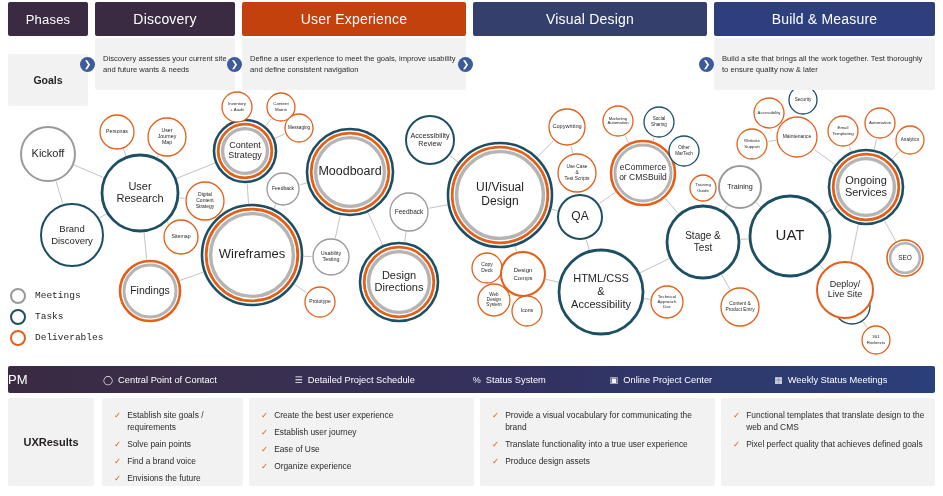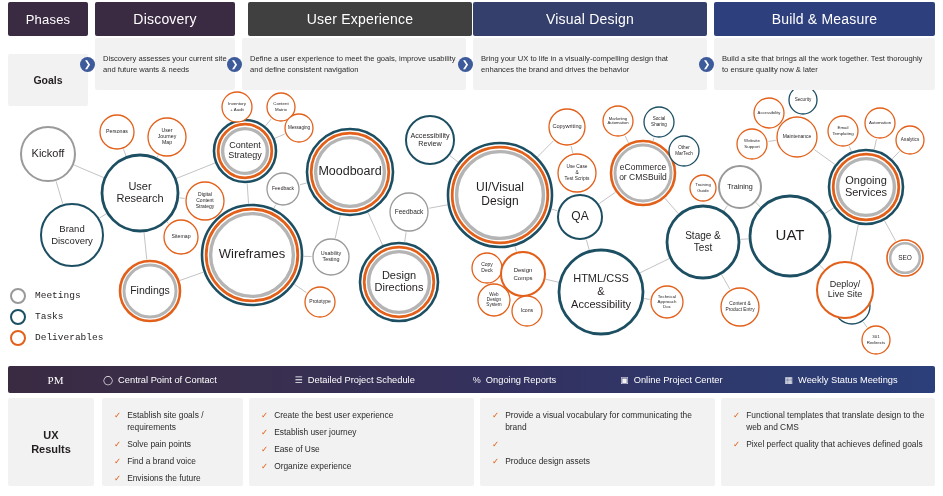--- a/index.html
+++ b/index.html
@@ -64,67 +64,64 @@
   .legend-ring.deliverables { border-color:#e2601a; }
   .legend-text { font-size:9.5px; color:#231f20;font-family:Liberation Mono, monospace; }
 
   
   .pm-bar {
     position:absolute; left:8px; top:366px; width:927px; height:27px;
     border-radius:2px; overflow:hidden;
     background:linear-gradient(90deg,#3a2a42 0%, #3a2f4c 22%, #333160 55%, #2e3a6e 80%, #2b3f7a 100%);
     display:flex; align-items:center;
   }
-  .pm-label { width:95px; text-align:center; color:#fff; font-size:11px;font-family:Liberation Serif, serif; }
+  .pm-label { width:95px; color:#fff; font-size:13px; }
   .pm-item { color:#fff; font-size:9.3px; display:flex; align-items:center; }
   .pm-item .pm-ico { margin-right:5px; font-size:9px; opacity:.95; }
 
   
   .ux-row { position:absolute; left:8px; top:398px; width:927px; height:90px; }
   .ux-label {
     position:absolute; left:0; top:0; width:86px; height:88px;
     background:#f2f2f2; border-radius:2px;
-    display:flex; flex-direction:column; align-items:center; justify-content:center;
+    display:flex; flex-direction:row; align-items:center; justify-content:center;
     font-size:11px; font-weight:bold; color:#231f20; line-height:14px; text-align:center;
   }
   .ux-cell {
     position:absolute; top:0; height:88px; background:#f2f2f2; border-radius:2px;
     padding:11px 10px 6px 12px;
   }
   .ux-li { display:flex; align-items:flex-start; margin-bottom:5px; }
   .ux-check { color:#e2601a; font-size:8.5px; margin-right:6px; line-height:12px; flex:none; }
   .ux-text { font-size:8.4px; line-height:12px; color:#2b2b2b; }
 </style>
 </head>
 <body>
 
 <div id="root">
 
   <div class="phase-row">
     <div class="phase-cell label" style="left:8px;width:80px;background:#3a2a42">Phases</div>
     <div class="phase-cell" style="left:95px;width:140px;background:#3a2a42">Discovery</div>
-    <div class="phase-cell" style="left:248px;width:224px;background:#404040">User Experience</div>
+    <div class="phase-cell" style="left:242px;width:224px;background:#c2410c">User Experience</div>
     <div class="phase-cell" style="left:473px;width:234px;background:#343f6b">Visual Design</div>
     <div class="phase-cell" style="left:714px;width:221px;background:#2d3f7d">Build &amp; Measure</div>
   </div>
 
   <div class="goals-row">
     <div class="goal-label" style="left:8px;width:80px">Goals</div>
     <div class="chev" style="left:80px">❯</div>
     <div class="goal-cell" style="left:95px;width:140px">
       <div class="goal-text">Discovery assesses your current site and future wants &amp; needs</div>
     </div>
     <div class="chev" style="left:227px">❯</div>
     <div class="goal-cell" style="left:242px;width:224px">
       <div class="goal-text">Define a user experience to meet the goals, improve usability and define consistent navigation</div>
     </div>
     <div class="chev" style="left:458px">❯</div>
-    <div class="goal-cell" style="left:473px;width:234px">
-      <div class="goal-text">Bring your UX to life in a visually-compelling design that enhances the brand and drives the behavior</div>
-    </div>
     <div class="chev" style="left:699px">❯</div>
     <div class="goal-cell" style="left:714px;width:221px">
       <div class="goal-text">Build a site that brings all the work together. Test thoroughly to ensure quality now &amp; later</div>
     </div>
   </div>
 
   <div class="diagram">
     <svg id="bubble-svg" width="943" height="270" viewBox="0 0 943 270">
         <g>
           <line x1="74.23968715081524" y1="75.12334564001951" x2="103.63271429974728" y2="87.58343323576244" stroke="#9b9b9b" stroke-width="0.6"></line>
@@ -479,21 +476,21 @@
     <div class="pm-item" style="margin-left:0px">
       <span class="pm-ico">◯</span>
       <span>Central Point of Contact</span>
     </div>
     <div class="pm-item" style="margin-left:78px">
       <span class="pm-ico">☰</span>
       <span>Detailed Project Schedule</span>
     </div>
     <div class="pm-item" style="margin-left:58px">
       <span class="pm-ico">%</span>
-      <span>Ongoing Reports</span>
+      <span>Status System</span>
     </div>
     <div class="pm-item" style="margin-left:64px">
       <span class="pm-ico">▣</span>
       <span>Online Project Center</span>
     </div>
     <div class="pm-item" style="margin-left:62px">
       <span class="pm-ico">▦</span>
       <span>Weekly Status Meetings</span>
     </div>
   </div>
@@ -539,20 +536,21 @@
           <span class="ux-text">Organize experience</span>
         </div>
     </div>
     <div class="ux-cell" style="left:472px;width:235px">
       <div class="ux-li">
           <span class="ux-check">✓</span>
           <span class="ux-text">Provide a visual vocabulary for communicating the brand</span>
         </div>
       <div class="ux-li">
           <span class="ux-check">✓</span>
+          <span class="ux-text">Translate functionality into a true user experience</span>
         </div>
       <div class="ux-li">
           <span class="ux-check">✓</span>
           <span class="ux-text">Produce design assets</span>
         </div>
     </div>
     <div class="ux-cell" style="left:713px;width:214px">
       <div class="ux-li">
           <span class="ux-check">✓</span>
           <span class="ux-text">Functional templates that translate design to the web and CMS</span>

